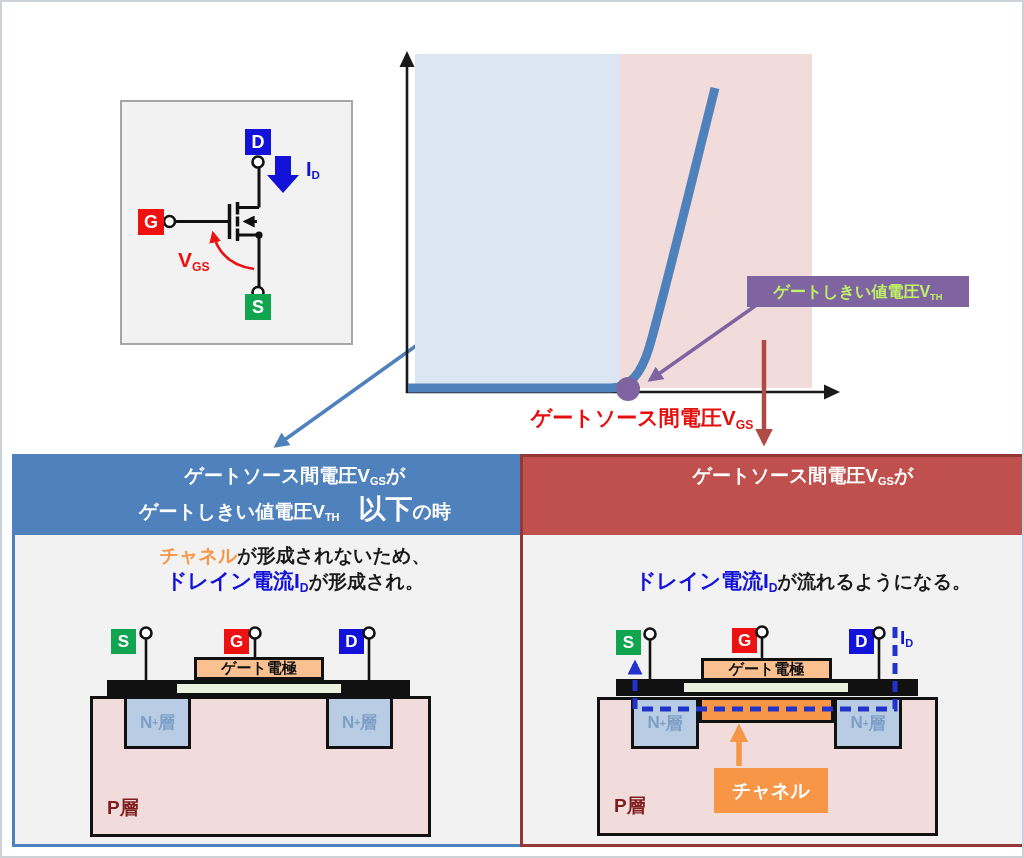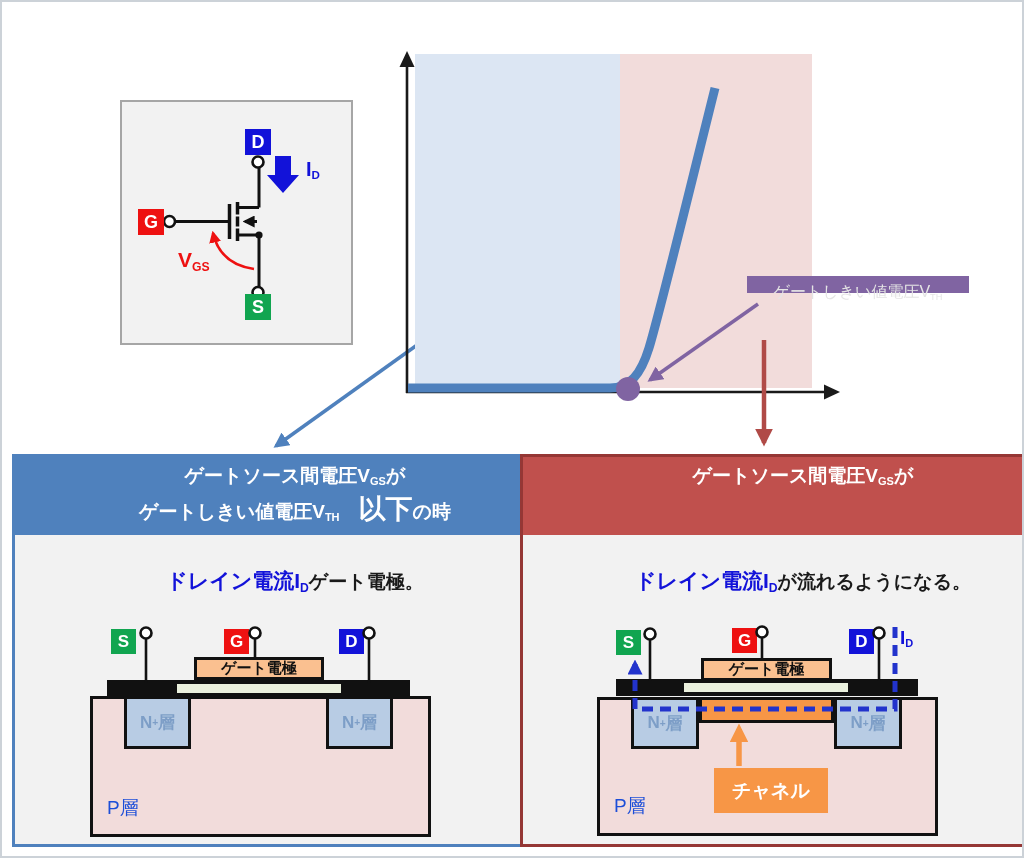--- a/index.html
+++ b/index.html
@@ -7,22 +7,22 @@
   body { font-family:"Liberation Sans","DejaVu Sans",sans-serif; }
   .canvas { position:relative; width:1024px; height:858px; background:#fff;
             border:2px solid #ccd2d8; overflow:hidden; }
 
   sub.sb { font-size:0.58em; font-weight:inherit; vertical-align:-0.3em; }
   sup.sp { font-size:0.6em; font-weight:inherit; vertical-align:0.4em; }
 
   .chart-title { position:absolute; left:333px; top:12px; color:#1b18d8;
                  font-weight:800; font-size:23px; }
   .graph-svg { position:absolute; left:0; top:0; pointer-events:none; }
-  .vth-box { position:absolute; left:745px; top:274px; width:222px; height:17px;
-             background:#8064a2; color:#e5e5e5; font-weight:400; font-size:16px;
+  .vth-box { position:absolute; left:745px; top:274px; width:222px; height:31px;
+             background:#8064a2; color:#bef264; font-weight:700; font-size:16px;
              text-align:center; line-height:31px; }
   .xaxis-label { position:absolute; left:430px; top:402px; width:420px; text-align:center;
                  color:#e60d0d; font-weight:800; font-size:21px; }
 
   .sym-panel { position:absolute; left:118px; top:98px; width:233px; height:245px;
                background:#f2f2f2; border:2px solid #a6a6a6; }
   .sym-panel svg { position:absolute; left:0; top:0; }
   .term { position:absolute; display:flex; align-items:center; justify-content:center;
           color:#fff; font-weight:700; }
   .term-sym { width:26px; height:26px; font-size:18px; }
@@ -45,21 +45,21 @@
   .bl1 { top:86px; } .bl2 { top:110px; }
   .cur-blue { color:#1212d9; font-size:21px; }
   .chan-orange { color:#f79646; }
 
   .xs { position:absolute; }
   .gate-el { background:#fac090; border:3px solid #111; font-weight:700; font-size:15px;
              text-align:center; color:#111; display:flex; align-items:center; justify-content:center; }
   .band { background:#111; }
   .oxide { background:#ebf1de; border:2px solid #111; }
   .player { background:#f2dcdb; border:3px solid #111; }
-  .p-label { color:#1d4ed8; font-weight:400; font-size:19px; }
+  .p-label { color:#7f1d1d; font-weight:700; font-size:19px; }
   .nreg { background:#b8cce4; border:3px solid #111; color:#7d9ec7; font-weight:700;
           font-size:17px; display:flex; align-items:center; justify-content:center; }
   .channel-strip { background:#f79646; border:3px solid #111; }
   .channel-box { background:#f79646; color:#fff; font-weight:700; font-size:19px;
                  display:flex; align-items:center; justify-content:center; }
   .id-cross { position:absolute; left:377px; top:170px; color:#1212d9; font-weight:800; font-size:19px; }
   .panel-svg { position:absolute; left:0; top:0; pointer-events:none; }
 </style>
 </head>
 <body>
@@ -121,27 +121,29 @@
     <line x1="404" y1="390" x2="827" y2="390" stroke="#1a1a1a" stroke-width="2.6"></line>
     <path d="M838,390 L822,382.5 L822,397.5 z" fill="#1a1a1a"></path>
     <path d="M406,386 L608,386 C628,386 639,372 647,346 C658,310 688,186 713,86" fill="none" stroke="#4f81bd" stroke-width="9"></path>
     <line x1="762" y1="338" x2="762" y2="441" stroke="#b04a47" stroke-width="4.5" marker-end="url(#mDarkRed)"></line>
     <circle cx="626" cy="387" r="12" fill="#8064a2"></circle>
     <line x1="756" y1="302" x2="648" y2="378" stroke="#8064a2" stroke-width="3.5" marker-end="url(#mPurple)"></line>
   </svg>
 
   <div class="vth-box"><span>ゲートしきい値電圧V</span><sub class="sb">TH</sub></div>
 
+  <div class="xaxis-label"><span>ゲートソース間電圧V</span><sub class="sb">GS</sub></div>
 
   <section class="panel panel-left">
     <header class="panel-header">
       <div><span>ゲートソース間電圧V</span><sub class="sb">GS</sub><span>が</span></div>
       <div><span>ゲートしきい値電圧V</span><sub class="sb">TH</sub><span class="hd-big">以下</span><span>の時</span></div>
     </header>
-    <div class="body-line bl2"><span class="cur-blue"><span>ドレイン電流I</span><sub class="sb">D</sub></span><span>ゲート電極。</span></div>
+    <div class="body-line bl1"><span class="chan-orange">チャネル</span><span>が形成されないため、</span></div>
+    <div class="body-line bl2"><span class="cur-blue"><span>ドレイン電流I</span><sub class="sb">D</sub></span><span>が形成され。</span></div>
 
     <div class="xs player" style="left:75px; top:239px; width:341px; height:141px;"></div>
     <div class="xs p-label" style="left:92px; top:338px;">P層</div>
     <div class="xs nreg" style="left:109px; top:239px; width:67px; height:53px;">
         <span>N</span>
         <sup class="sp">+</sup>
         <span>層</span>
       </div>
     <div class="xs nreg" style="left:311px; top:239px; width:67px; height:53px;">
         <span>N</span>

